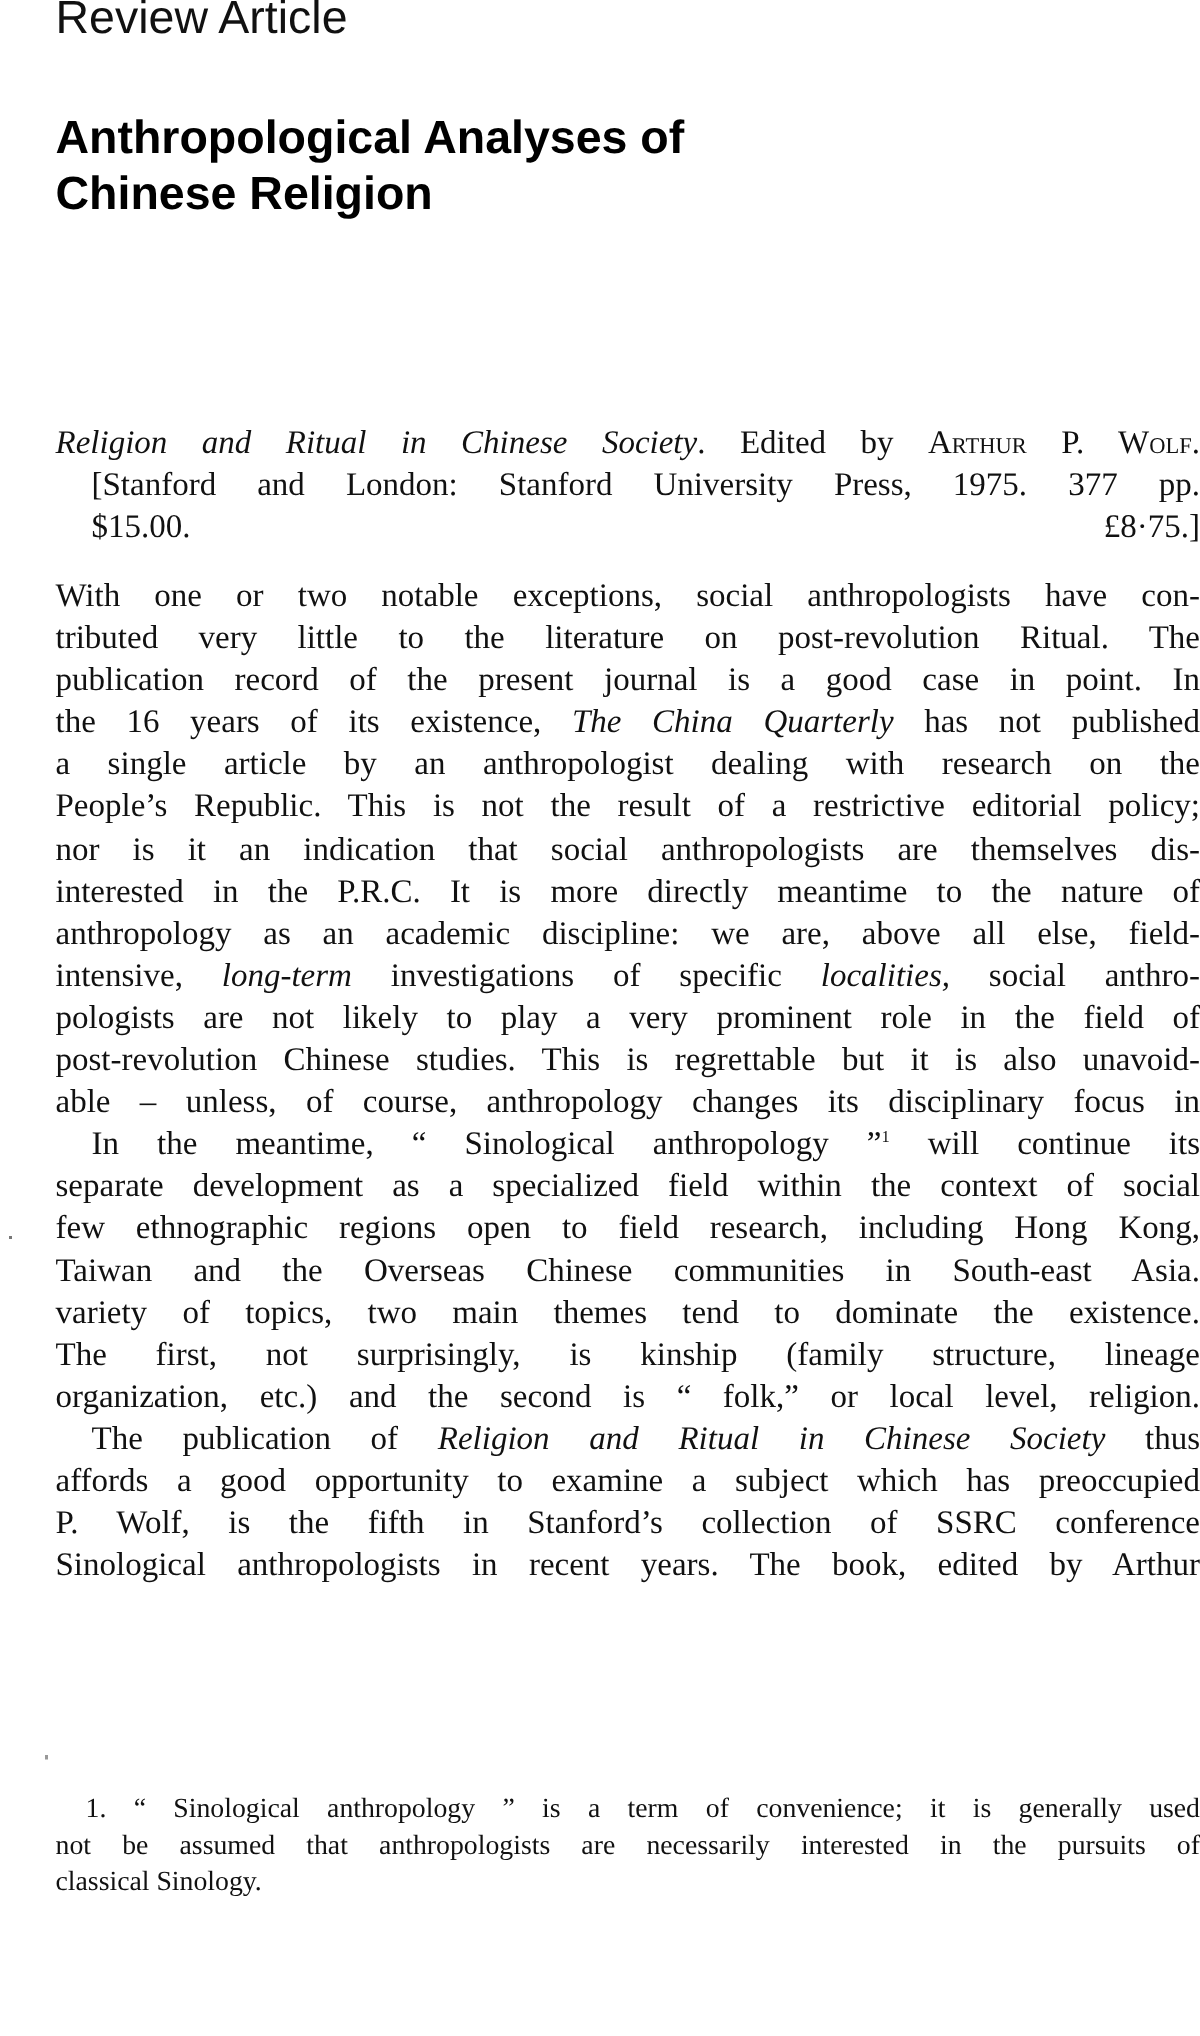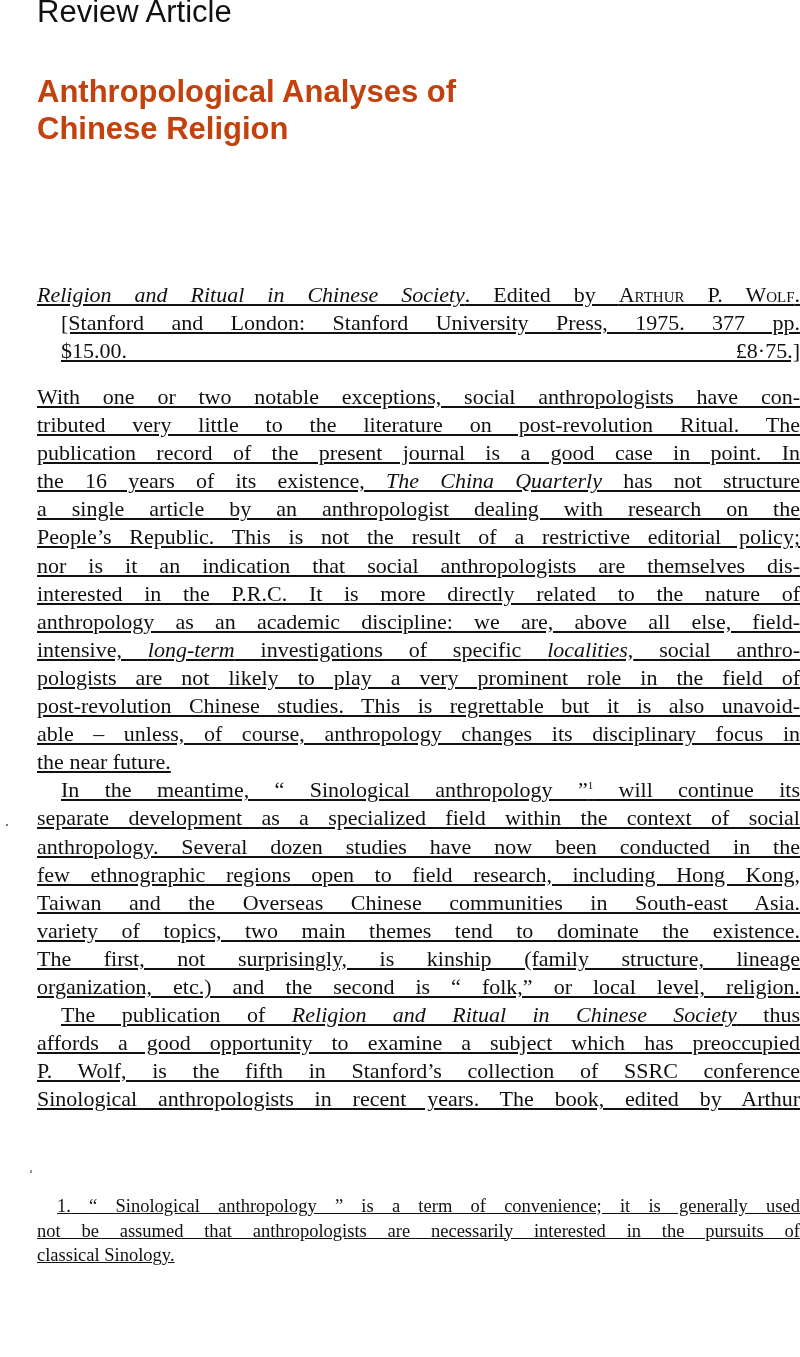--- a/index.html
+++ b/index.html
@@ -5,36 +5,36 @@
   html, body { margin: 0; padding: 0; background: #ffffff; }
   body { width: 800px; height: 1357px; position: relative; overflow: hidden; color: #111111; }
   .section-label {
     position: absolute; left: 37px; top: -6px;
     font-family: "Liberation Sans", sans-serif; font-size: 31px; font-weight: normal;
     letter-spacing: 0px; color: #111;
   }
   .title {
     position: absolute; left: 37px; top: 73px; margin: 0;
     font-family: "Liberation Sans", sans-serif; font-size: 31px; font-weight: bold;
-    line-height: 37px; color: #c2410c;
+    line-height: 37px; color: #000000;
   }
   .book-ref {
     position: absolute; left: 37px; top: 280px; width: 763px;
     font-family: "Liberation Serif", serif; font-size: 22px; line-height: 29px;
   }
   .book-ref .line { display: block; white-space: nowrap; }
   .book-ref .indent { padding-left: 41px; }
   .smallcaps { font-variant: small-caps; }
   .body {
     position: absolute; left: 37px; top: 383px; width: 763px;
     font-family: "Liberation Serif", serif; font-size: 22px; line-height: 28.1px;
   }
   .line {
     display: block; text-align: justify; text-align-last: justify;
-    white-space: nowrap; overflow: visible; height: 28.1px; text-decoration: underline;
+    white-space: nowrap; overflow: visible; height: 28.1px;
   }
   .line.last { text-align-last: left; }
   .line.indent { padding-left: 24px; }
   .footnote {
     position: absolute; left: 37px; top: 1194px; width: 763px;
     font-family: "Liberation Serif", serif; font-size: 18.5px; line-height: 24.5px;
   }
   .footnote .line { height: 24.5px; }
   .footnote .line.indent { padding-left: 20px; }
   em { font-style: italic; }
@@ -56,36 +56,34 @@
   <span class="line"><em>Religion and Ritual in Chinese Society</em><span>. Edited by </span><span class="smallcaps">Arthur P. Wolf</span><span>.</span></span>
   <span class="line indent" style="text-align:justify;text-align-last:justify;">[Stanford and London: Stanford University Press, 1975. 377 pp.</span>
   <span class="line indent">$15.00. £8·75.]</span>
 </div>
 
 <div class="body">
   <div>
     <span class="line">With one or two notable exceptions, social anthropologists have con-</span>
     <span class="line">tributed very little to the literature on post-revolution Ritual. The</span>
     <span class="line">publication record of the present journal is a good case in point. In</span>
-    <span class="line"><span>the 16 years of its existence, </span><em>The China Quarterly</em><span> has not structure</span></span>
+    <span class="line"><span>the 16 years of its existence, </span><em>The China Quarterly</em><span> has not published</span></span>
     <span class="line">a single article by an anthropologist dealing with research on the</span>
     <span class="line">People’s Republic. This is not the result of a restrictive editorial policy;</span>
     <span class="line">nor is it an indication that social anthropologists are themselves dis-</span>
-    <span class="line">interested in the P.R.C. It is more directly related to the nature of</span>
+    <span class="line">interested in the P.R.C. It is more directly meantime to the nature of</span>
     <span class="line">anthropology as an academic discipline:  we are, above all else, field-</span>
     <span class="line"><span>intensive, </span><em>long-term</em><span> investigations of specific </span><em>localities,</em><span> social anthro-</span></span>
     <span class="line">pologists are not likely to play a very prominent role in the field of</span>
     <span class="line">post-revolution Chinese studies. This is regrettable but it is also unavoid-</span>
     <span class="line">able – unless, of course, anthropology changes its disciplinary focus in</span>
-    <span class="line last">the near future.</span>
   </div>
   <div>
     <span class="line indent"><span>In the meantime, “ Sinological anthropology ”</span><sup>1</sup><span> will continue its</span></span>
     <span class="line">separate development as a specialized field within the context of social</span>
-    <span class="line">anthropology. Several dozen studies have now been conducted in the</span>
     <span class="line">few ethnographic regions open to field research, including Hong Kong,</span>
     <span class="line">Taiwan and the Overseas Chinese communities in South-east Asia.</span>
     <span class="line">variety of topics, two main themes tend to dominate the existence.</span>
     <span class="line">The first, not surprisingly, is kinship (family structure, lineage</span>
     <span class="line">organization, etc.) and the second is “ folk,” or local level, religion.</span>
   </div>
   <div>
     <span class="line indent"><span>The publication of </span><em>Religion and Ritual in Chinese Society</em><span> thus</span></span>
     <span class="line">affords a good opportunity to examine a subject which has preoccupied</span>
     <span class="line">P. Wolf, is the fifth in Stanford’s collection of SSRC conference</span>

